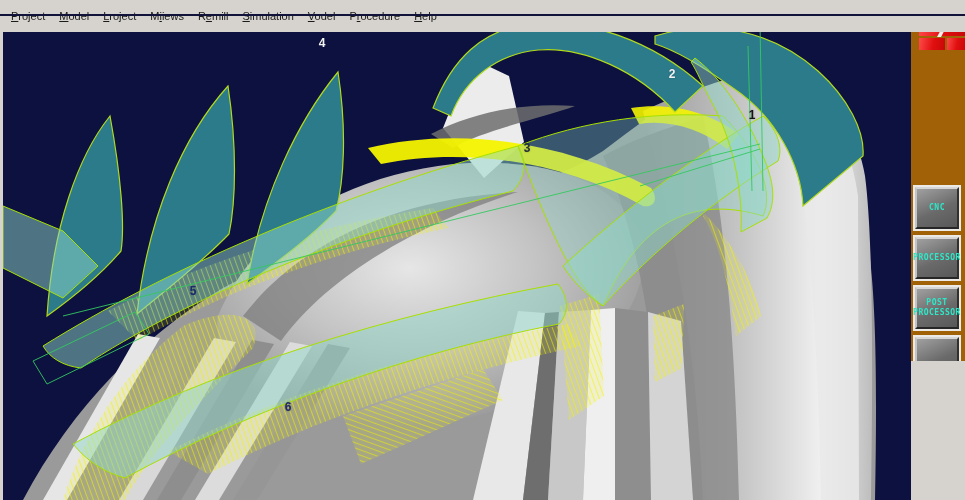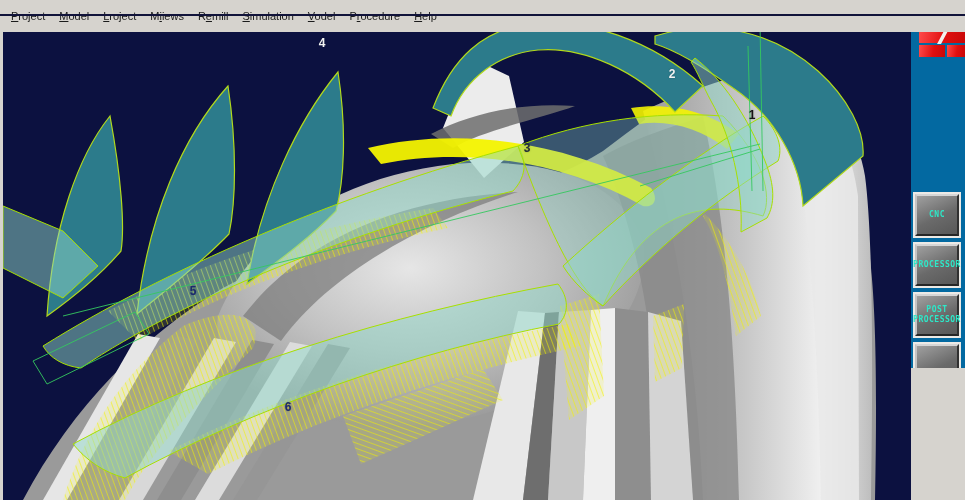--- a/index.html
+++ b/index.html
@@ -7,21 +7,21 @@
   
   .menubar{position:absolute;left:0;top:0;width:965px;height:32px;background:#d6d3ce;display:flex;align-items:center;padding-left:4px;box-sizing:border-box;z-index:5;}
   .menu-item{font-size:11px;color:#1b1b1b;padding:0 7px;white-space:nowrap;cursor:default;}
   .menu-item .k{text-decoration:underline;}
   .menu-sep{position:absolute;left:0;top:14px;width:965px;height:2px;background:#11133a;z-index:5;}
   
   .viewport{position:absolute;left:3px;top:16px;width:900px;height:484px;background:#0c1140;overflow:hidden;}
   .vp-label{position:absolute;font:bold 12px "Liberation Sans",sans-serif;transform:translate(-50%,-50%);z-index:4;text-shadow:0 0 2px rgba(0,0,0,0.25);}
   
   .right-gap{position:absolute;left:903px;top:16px;width:8px;height:484px;background:#0c1140;}
-  .side-panel{position:absolute;left:911px;top:24px;width:54px;height:344px;background:#0369a1;overflow:hidden;}
+  .side-panel{position:absolute;left:911px;top:17px;width:54px;height:344px;background:#a16207;overflow:hidden;}
   .logo{position:absolute;left:8px;top:6px;width:46px;height:27px;}
   .logo .bar{position:absolute;background:linear-gradient(100deg,#ff4a4a,#e00f0f 55%,#c90808);}
   .logo .b1{left:0;top:0;width:46px;height:13px;}
   .logo .b2{left:0;top:15px;width:26px;height:12px;}
   .logo .b3{left:28px;top:15px;width:18px;height:12px;}
   .logo .slash{position:absolute;left:22px;top:-1px;width:4px;height:15px;background:#f2f1ee;transform:skewX(-28deg);}
   .sbtn{position:absolute;left:4px;width:44px;height:42px;background:linear-gradient(155deg,#a0a0a0,#6a6a6a 55%,#585858);border-top:2px solid #d6d6d6;border-left:2px solid #c4c4c4;border-bottom:2px solid #262626;border-right:2px solid #303030;box-shadow:0 0 0 2px #eceae6;box-sizing:border-box;display:flex;align-items:center;justify-content:center;text-align:center;color:#2de8c8;font:bold 8px "DejaVu Sans Mono",monospace;line-height:1.25;letter-spacing:0.5px;cursor:pointer;}
   svg{display:block;}
 </style>
 </head>

